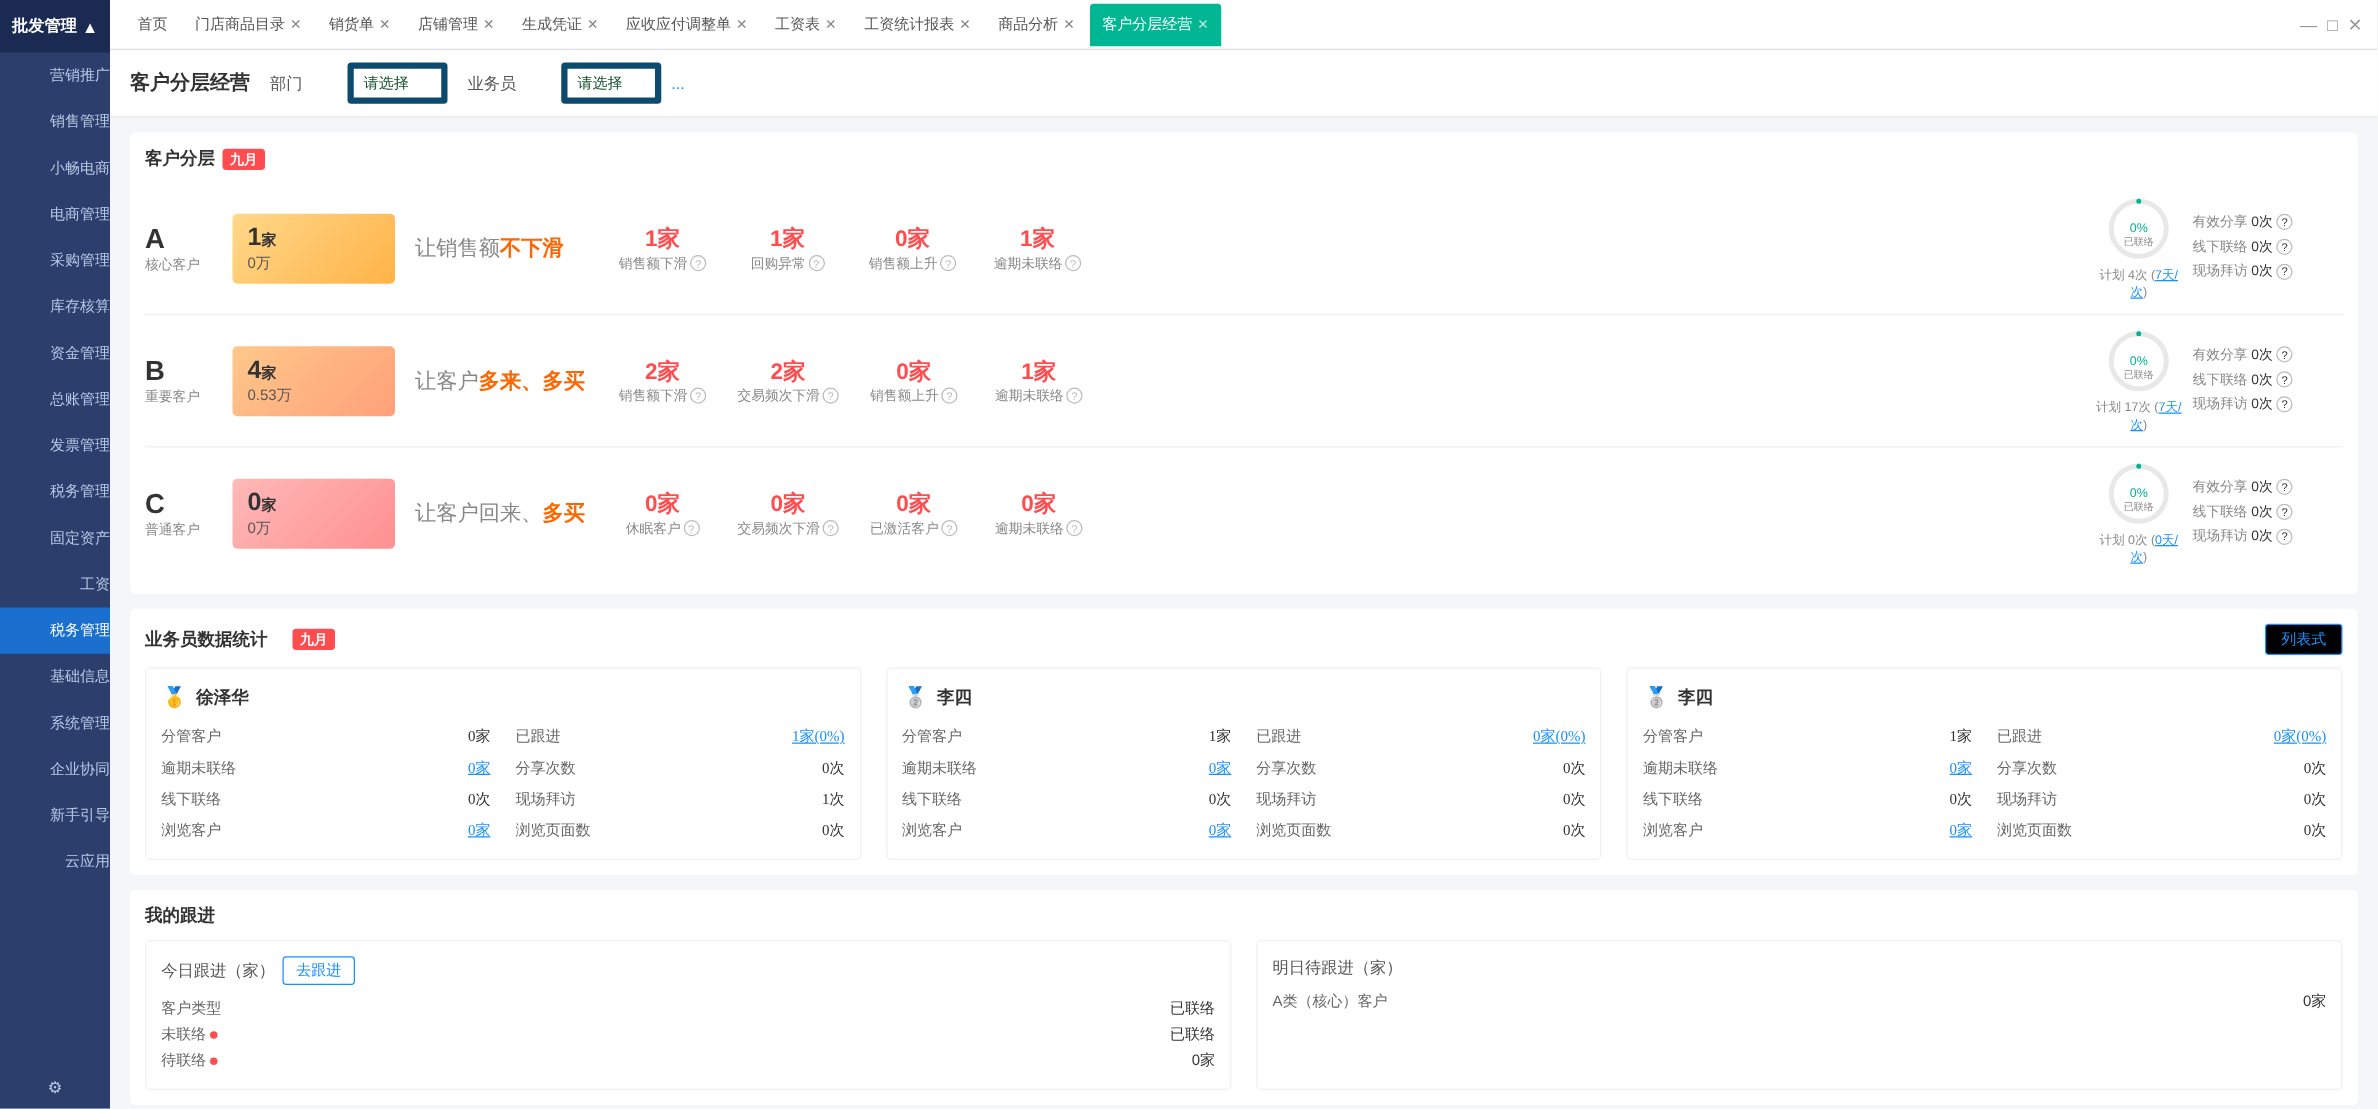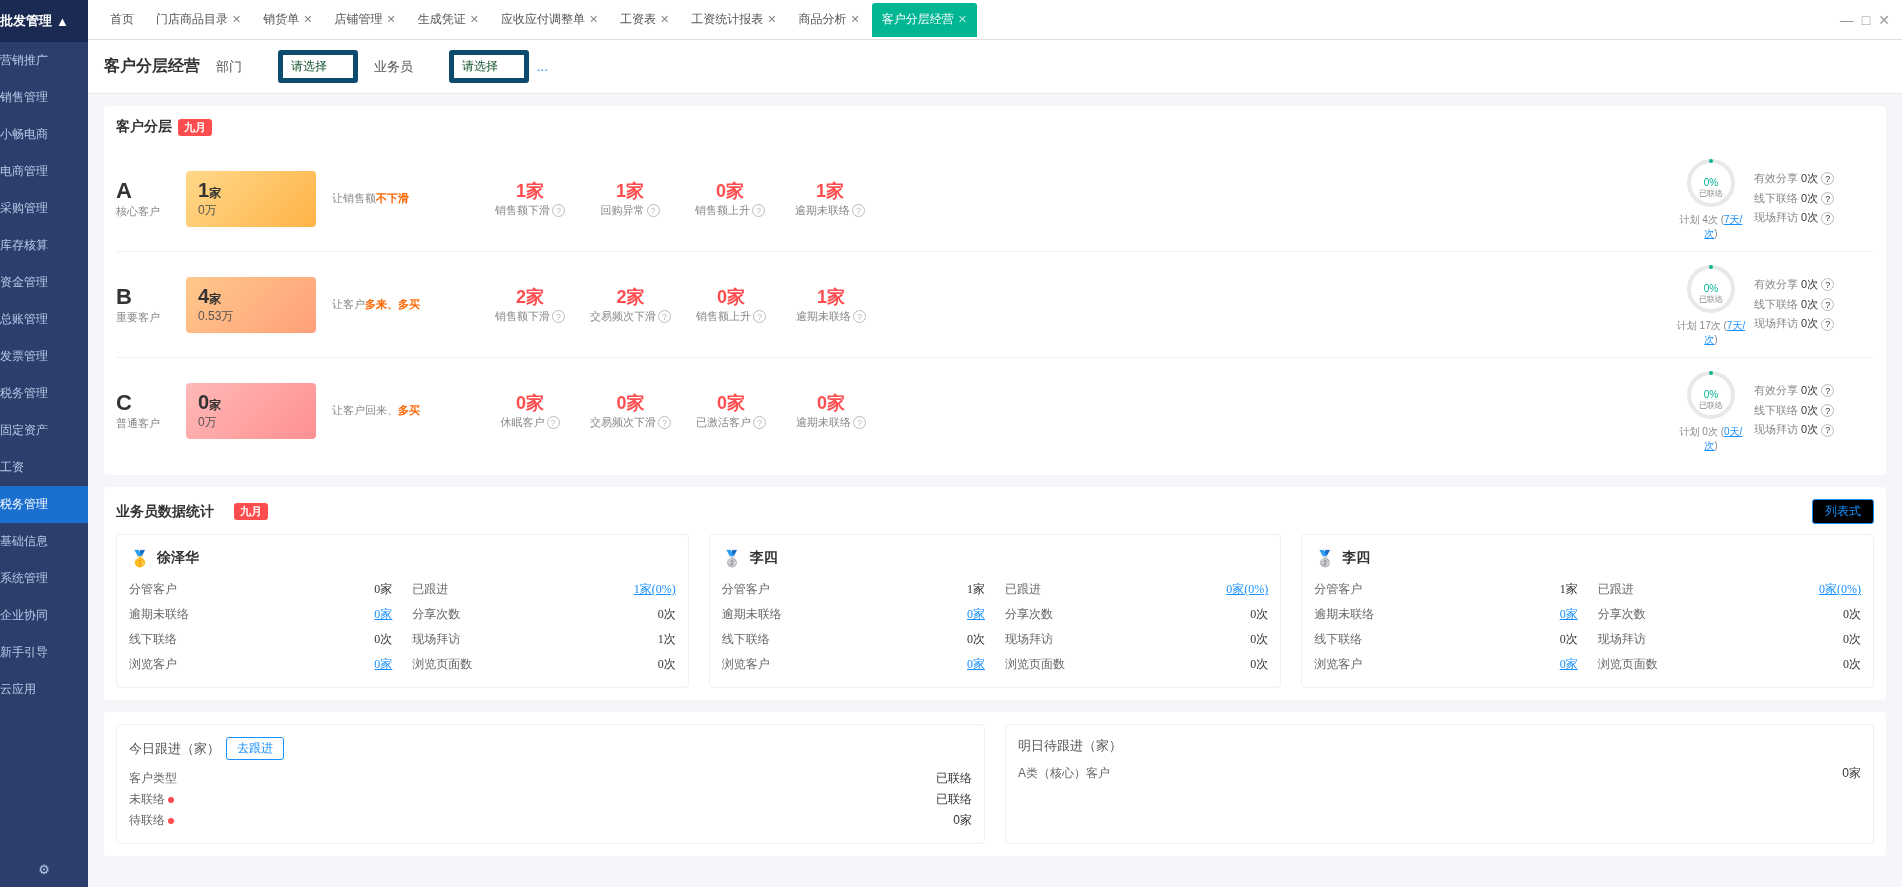--- a/index.html
+++ b/index.html
@@ -18,26 +18,27 @@
     .sidebar-top {
       background: #1a2a52;
       padding: 10px 0;
       text-align: center;
       color: #fff;
       font-size: 13px;
       font-weight: bold;
       cursor: pointer;
       display: flex;
       align-items: center;
+      justify-content: center;
       gap: 4px;
       height: 42px;
     }
     .sidebar-item {
       padding: 10px 0;
-      text-align: left;
+      text-align: right;
       color: #b8c8e8;
       font-size: 12px;
       cursor: pointer;
       transition: background 0.2s;
     }
     .sidebar-item.active { background: #1a6fcf; color: #fff; }
     .sidebar-bottom {
       margin-top: auto;
       padding: 10px 0;
       text-align: center;
@@ -201,21 +202,21 @@
     }
     .tier-count-unit { font-size: 12px; }
     .tier-count-val {
       font-size: 12px;
       color: #555;
     }
 
     .tier-slogan {
       width: 150px;
       flex-shrink: 0;
-      font-size: 11px;
+      font-size: 17px;
       color: #888;
       margin-right: 8px;
     }
     .tier-slogan .highlight { color: #ff6600; font-weight: bold; }
 
     .tier-stats {
       display: flex;
       gap: 20px;
       flex: 1;
     }
@@ -734,20 +735,21 @@
               <div class="biz-stat-row">
                 <span>浏览页面数</span>
                 <span class="val">0次</span>
               </div>
       </div>
     </div>
         </div>
     </div>
 
     <div class="follow-section">
+      <div class="follow-header">我的跟进</div>
       <div class="follow-cards">
 
         <div class="follow-card">
           <div class="follow-card-title">
             <span>今日跟进（家）</span>
             <button class="goto-btn">去跟进</button>
           </div>
           <div class="follow-row">
             <span>客户类型</span>
             <span class="val">已联络</span>

